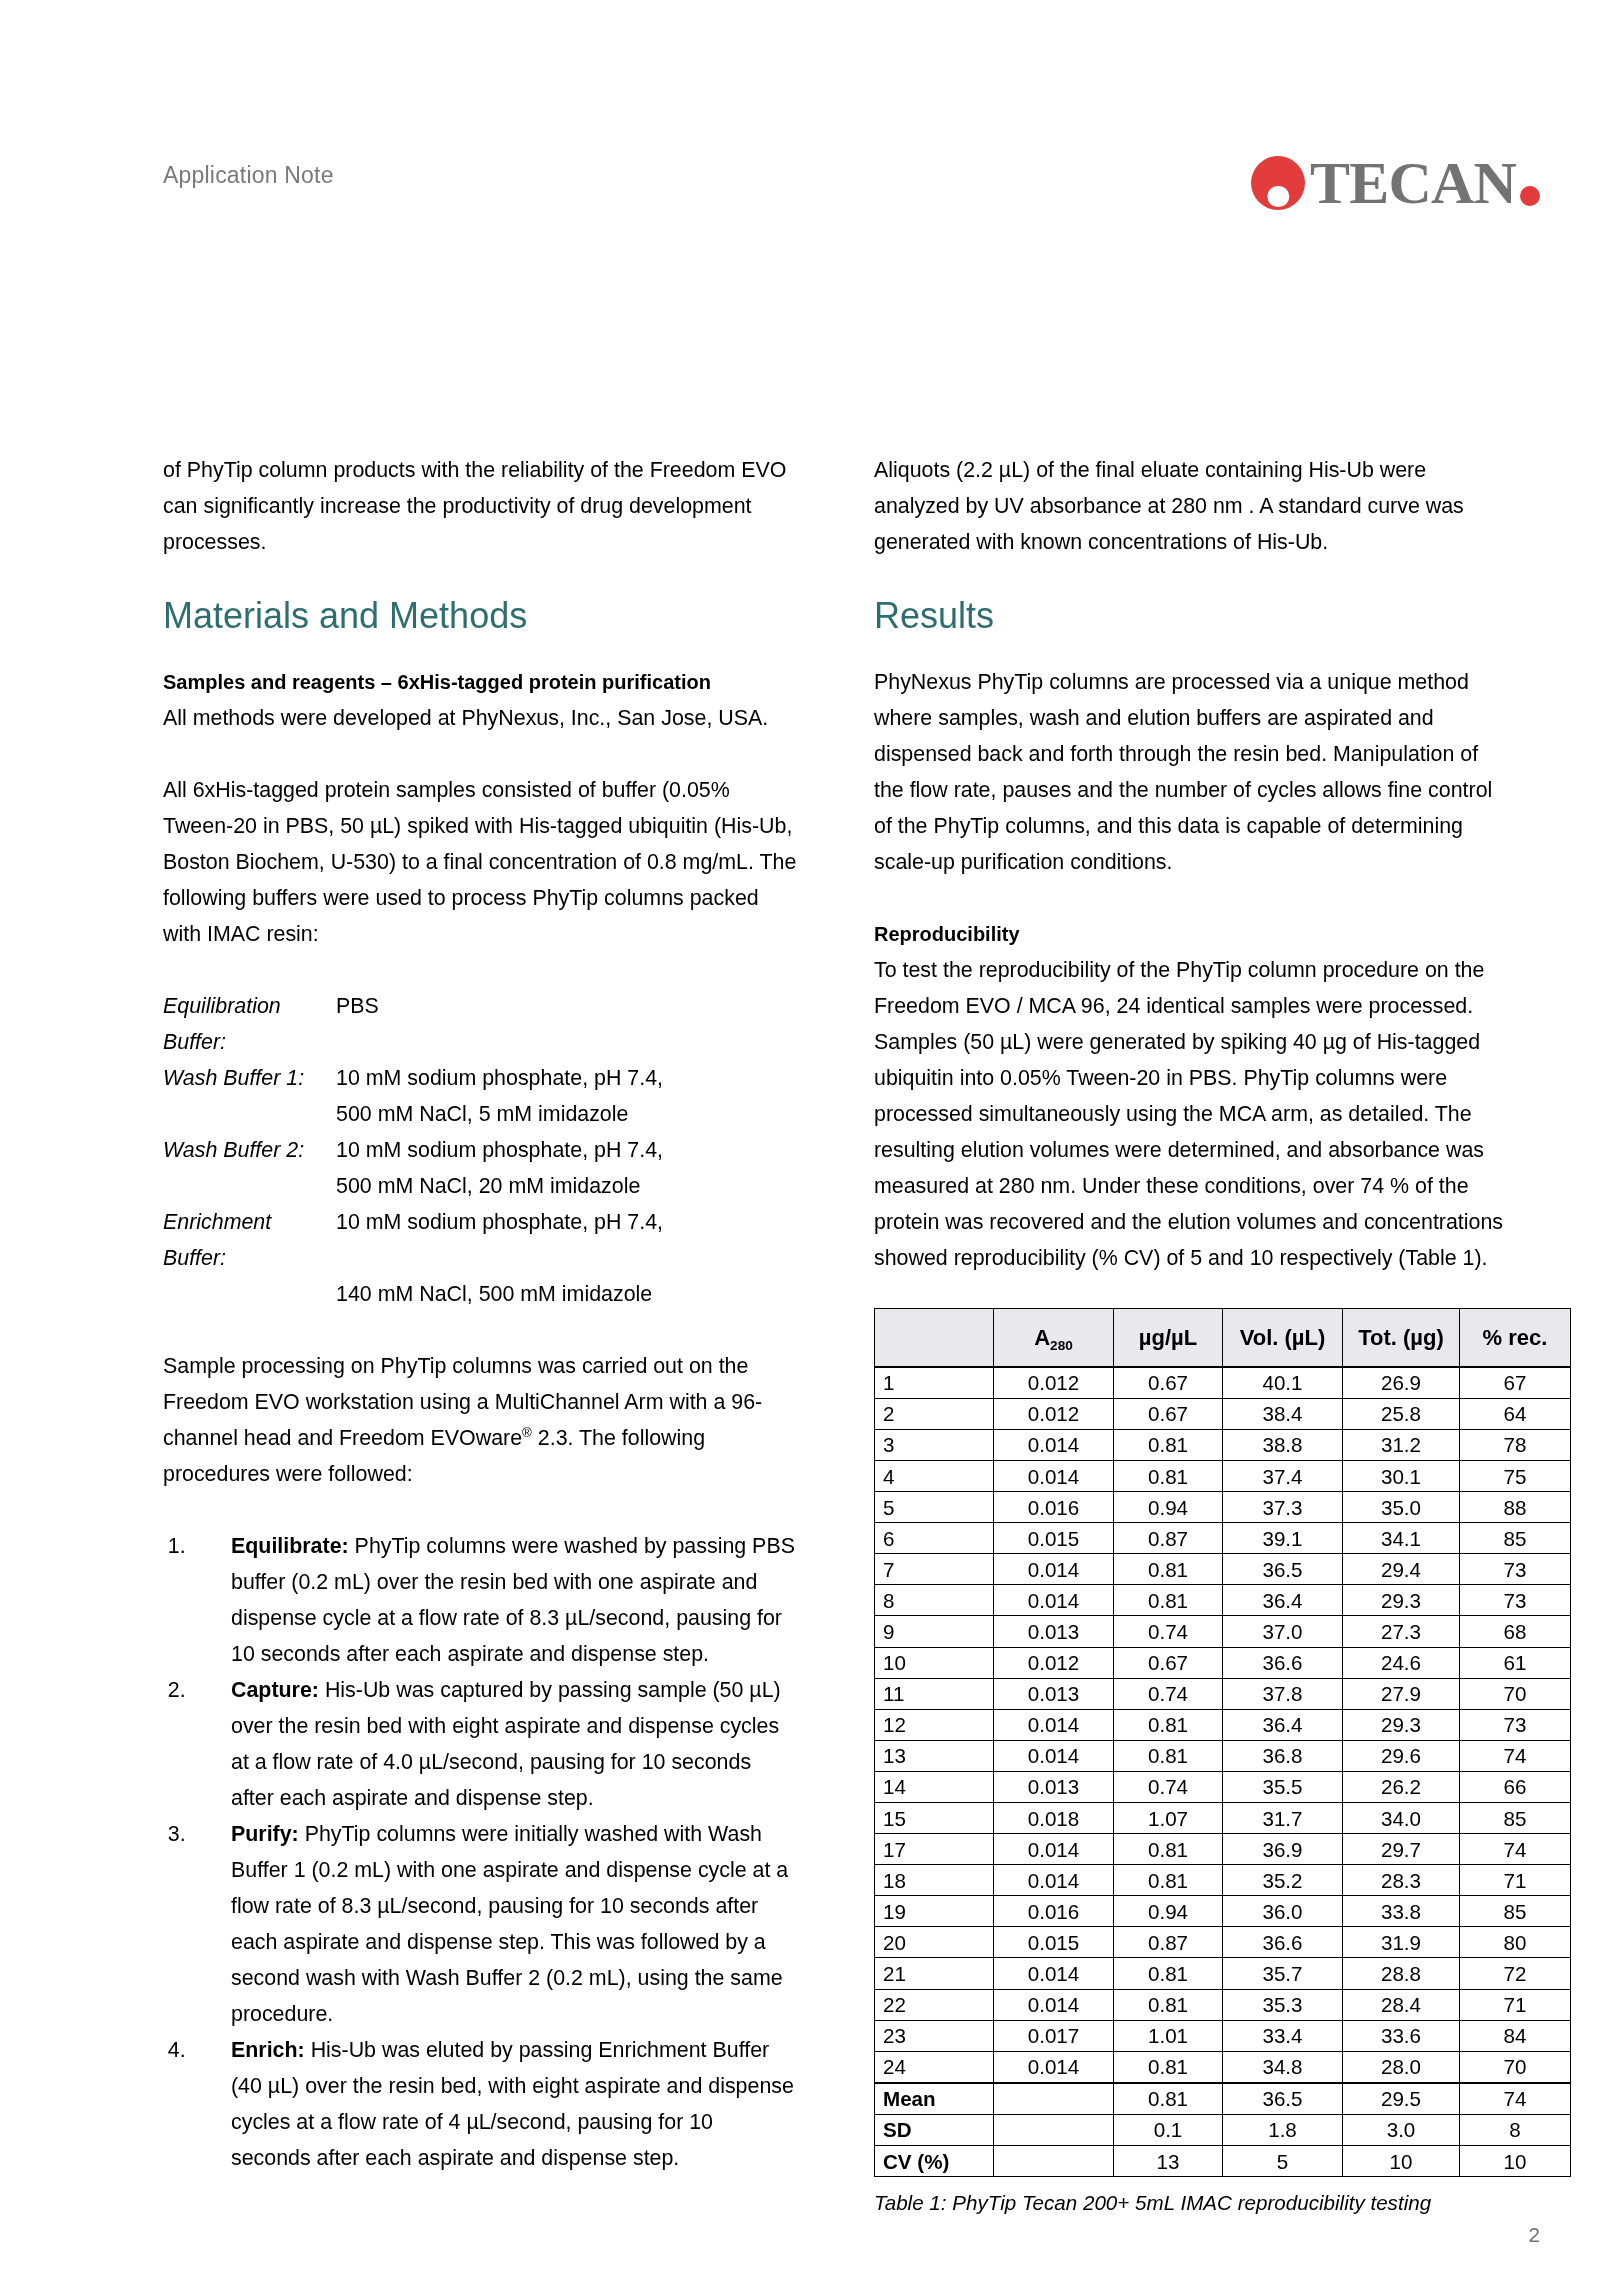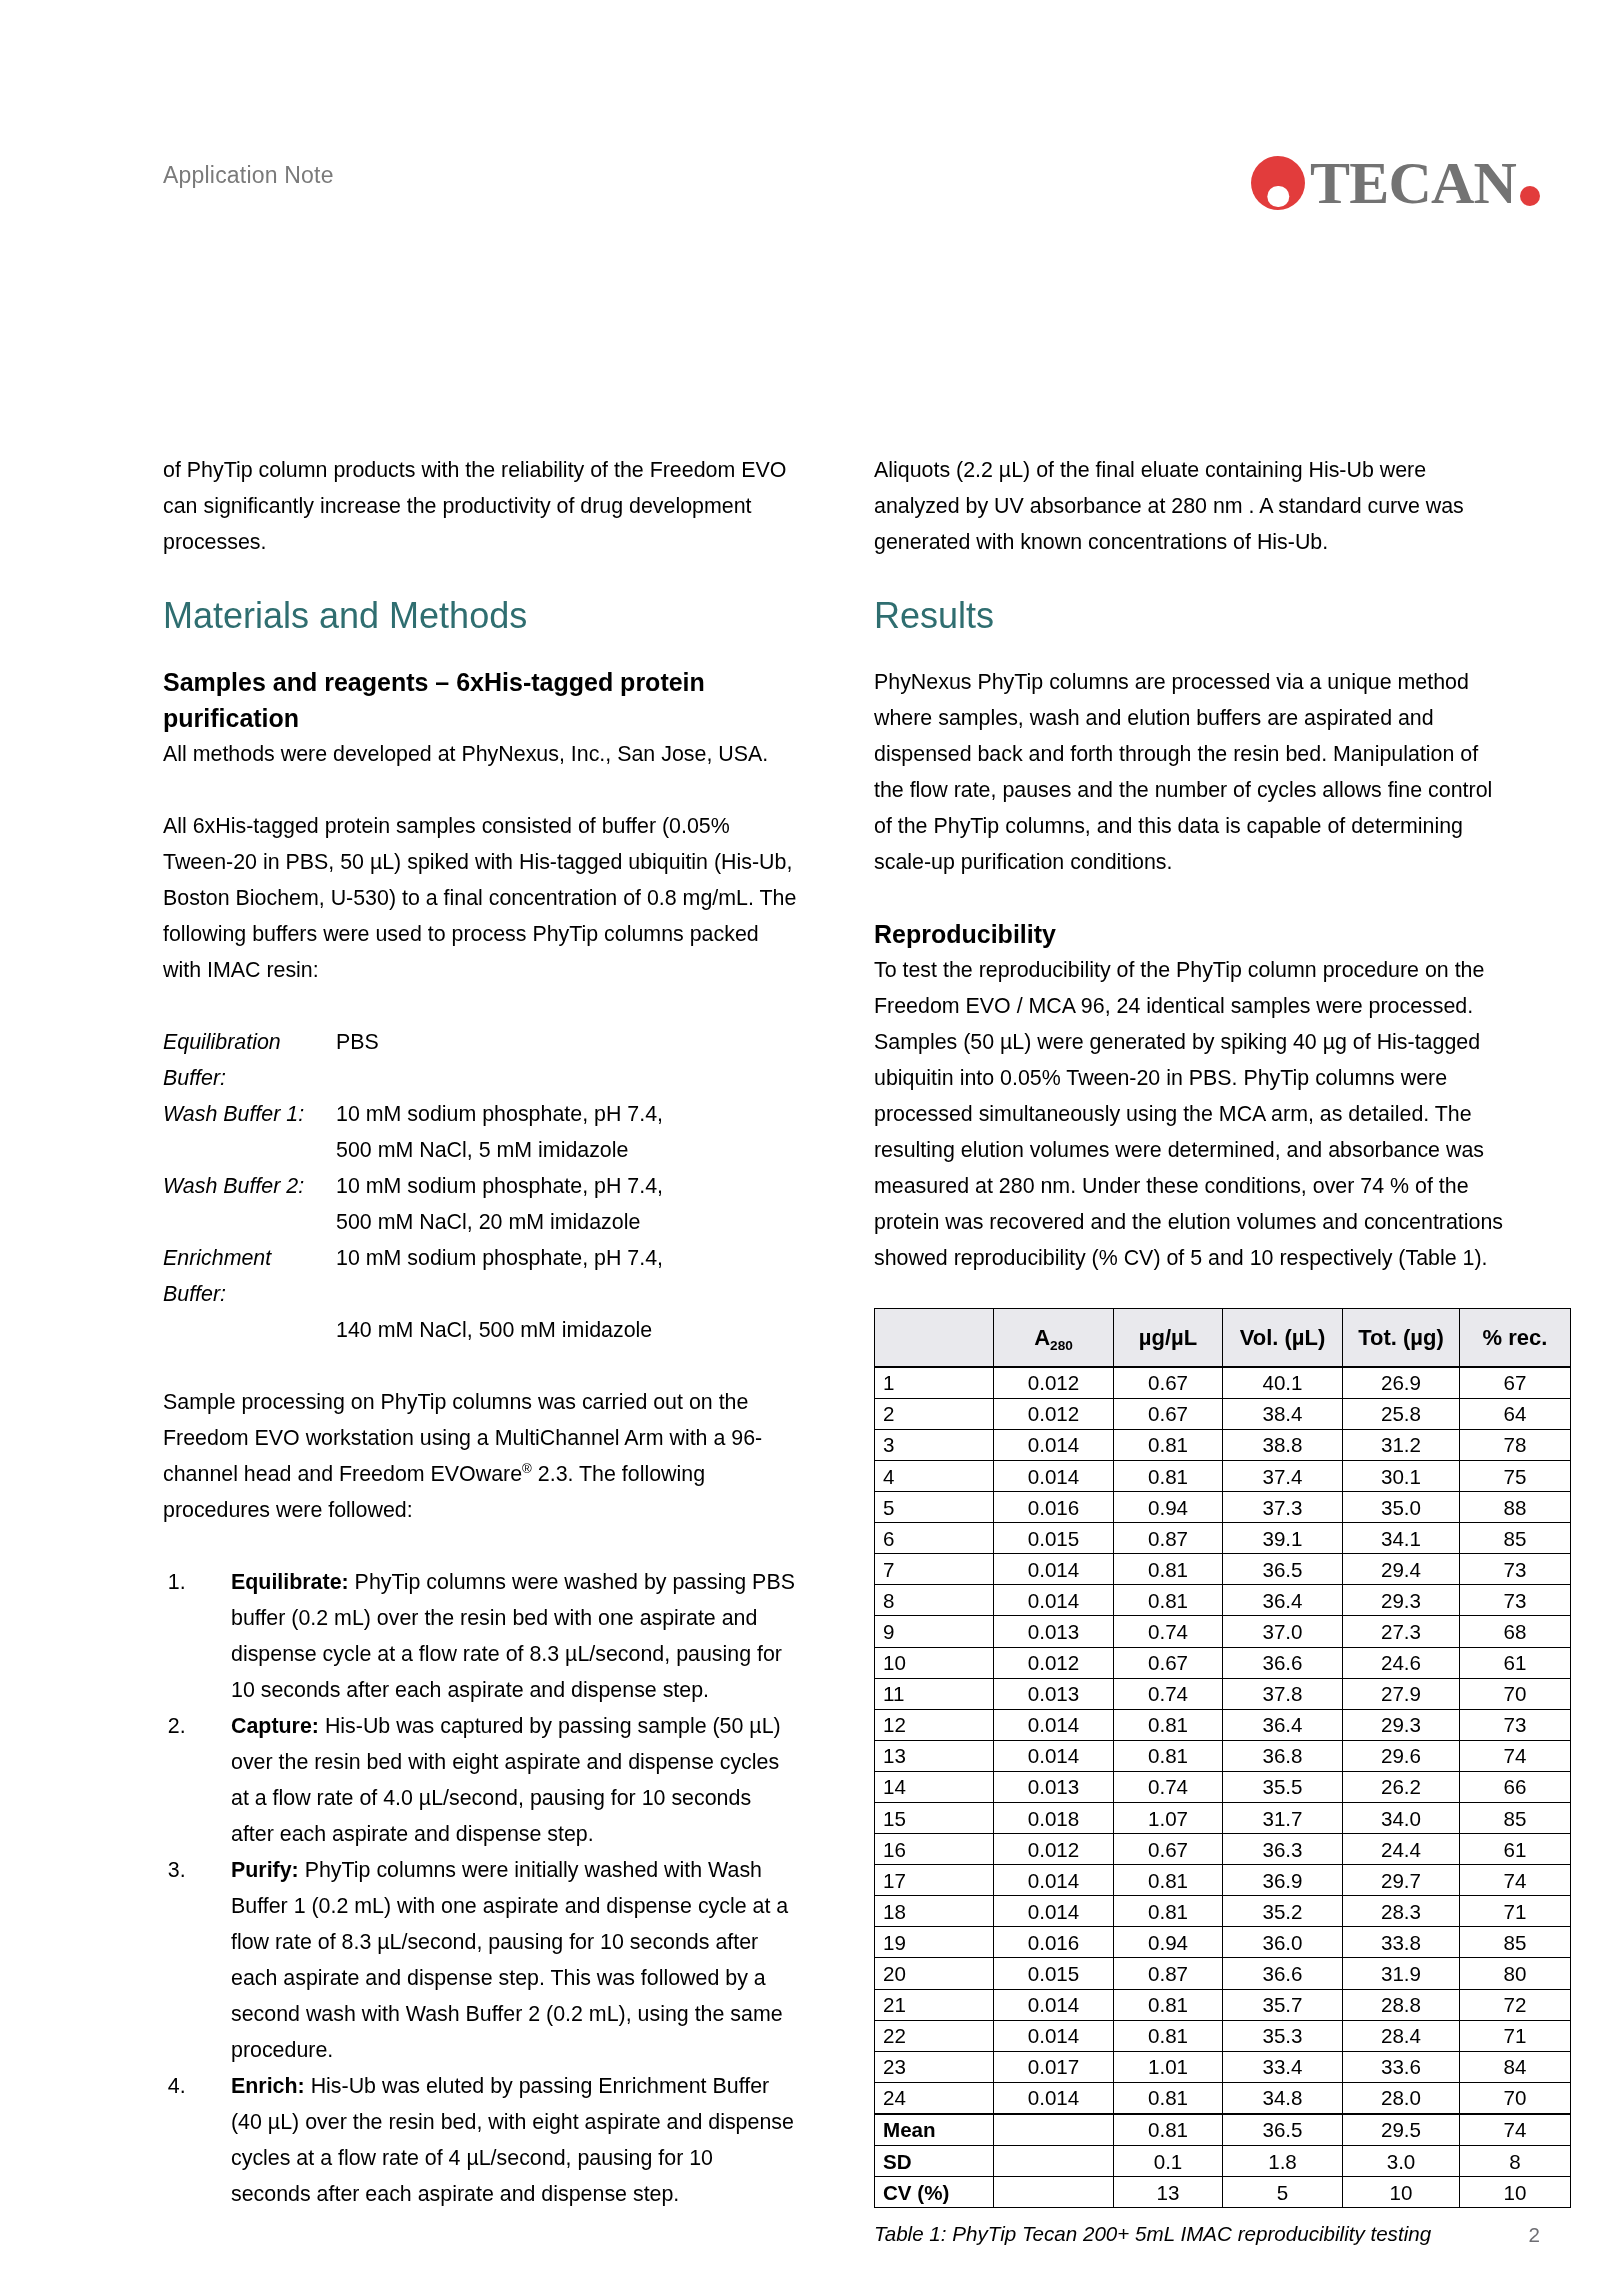--- a/index.html
+++ b/index.html
@@ -104,21 +104,21 @@
   h2.section {
     font-size: 36px;
     font-weight: 400;
     color: #2f6e70;
     margin: 33px 0 28.5px 0;
     line-height: 1.1;
   }
   h2.section.first { margin-top: 27px; }
 
   .subhead {
-    font-size: 25px;
+    font-size: 20px;
     font-weight: 700;
     line-height: 36px;
     margin: 0;
   }
 
   .buffers {
     margin: 36px 0 0 0;
     font-size: 21.4px;
     line-height: 36px;
   }
@@ -423,28 +423,20 @@
               </tr>
               <tr>
                 <td class="rowlabel">15</td>
                 <td>0.018</td>
                 <td>1.07</td>
                 <td>31.7</td>
                 <td>34.0</td>
                 <td>85</td>
               </tr>
               <tr>
-                <td class="rowlabel">16</td>
-                <td>0.012</td>
-                <td>0.67</td>
-                <td>36.3</td>
-                <td>24.4</td>
-                <td>61</td>
-              </tr>
-              <tr>
                 <td class="rowlabel">17</td>
                 <td>0.014</td>
                 <td>0.81</td>
                 <td>36.9</td>
                 <td>29.7</td>
                 <td>74</td>
               </tr>
               <tr>
                 <td class="rowlabel">18</td>
                 <td>0.014</td>

